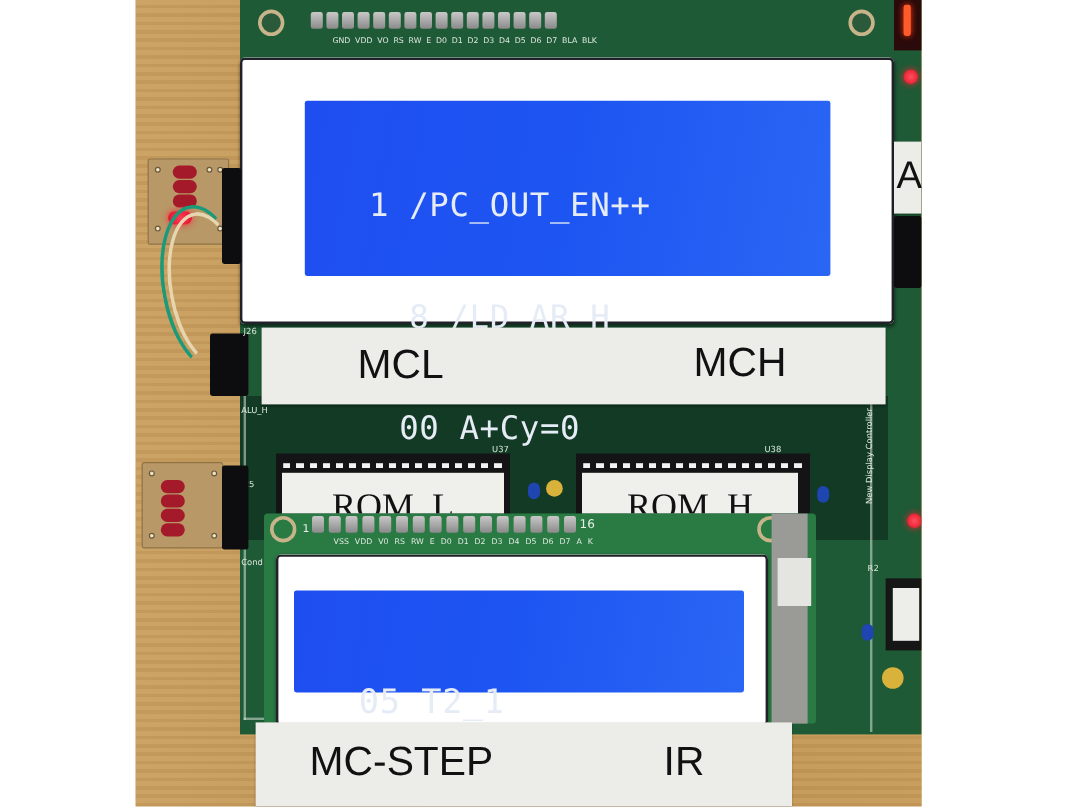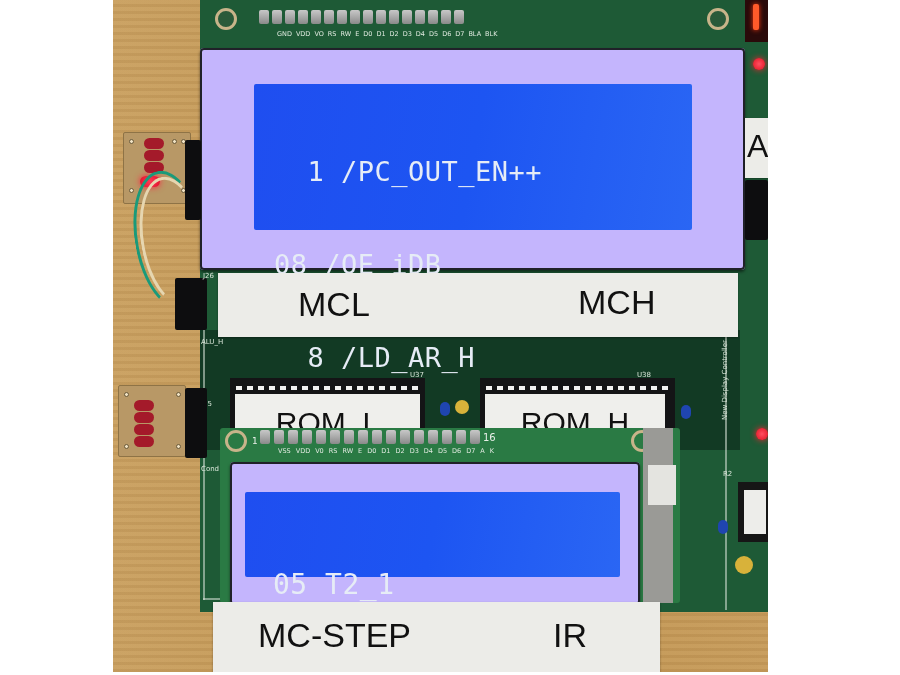--- a/index.html
+++ b/index.html
@@ -19,35 +19,35 @@
   .silk.vert { transform: rotate(-90deg); transform-origin: left top; font-size: 7px; }
 
   .mount-hole { position: absolute; width: 22px; height: 22px; border-radius: 50%; border: 3px solid #c8b48a; background: #2a5a3a; }
 
   .pins { position: absolute; display: flex; gap: 3px; }
   .pin { width: 10px; height: 14px; background: linear-gradient(#c8c8c8, #8a8a8a); border-radius: 2px; }
 
   .pin-labels { position: absolute; display: flex; color: #dfe9df; font-family: "DejaVu Sans", sans-serif; font-size: 6.5px; white-space: nowrap; margin-left: 21px; }
   .pin-labels span { display: inline-block; }
 
-  .lcd-bezel { position: absolute; background: #c4b5fd; border-radius: 4px; box-shadow: inset 0 0 0 2px #202129, 0 2px 3px rgba(0,0,0,0.5); }
+  .lcd-bezel { position: absolute; background: #ffffff; border-radius: 4px; box-shadow: inset 0 0 0 2px #202129, 0 2px 3px rgba(0,0,0,0.5); text-align: center; }
   .lcd-screen { position: absolute; background: linear-gradient(100deg, #1f4ef0 0%, #1d55f2 50%, #2a66f4 100%); border-radius: 2px; }
   .lcd-text { position: absolute; color: #e6ecf6; font-family: "DejaVu Sans Mono", monospace; white-space: pre; letter-spacing: 0.5px; }
   .lcd-row { display: block; }
 
   .lcd4 .lcd-text { font-size: 27px; line-height: 31px; }
   .lcd2 .lcd-text { font-size: 28px; line-height: 34px; }
 
   .label-tape { position: absolute; background: #ecece8; box-shadow: 0 1px 2px rgba(0,0,0,0.35); }
   .label-text { position: absolute; color: #111; font-family: "Liberation Sans", sans-serif; font-size: 34px; }
 
   .rom-chip { position: absolute; background: #141416; }
   .rom-pin-row { position: absolute; left: 6px; right: 6px; height: 4px; background: repeating-linear-gradient(90deg, #f2f2f2 0 6px, transparent 6px 11px); }
   .rom-label { position: absolute; background: #efefec; overflow: hidden; }
-  .rom-label-text { position: absolute; left: 0; right: 0; text-align: center; color: #111; font-family: Liberation Sans, sans-serif; font-size: 30px; }
+  .rom-label-text { position: absolute; left: 0; right: 0; text-align: center; color: #111; font-family: Liberation Serif, serif; font-size: 30px; }
 
   .led-board { position: absolute; width: 68px; height: 72px; background: #b89866; border: 1px solid #8e7346; border-radius: 2px; }
   .led { position: absolute; width: 20px; height: 11px; border-radius: 6px; background: #a41a2a; }
   .led.on { background: radial-gradient(circle, #ff3a55, #e0102a); box-shadow: 0 0 6px #ff2040; }
   .hole { position: absolute; width: 5px; height: 5px; border-radius: 50%; background: #f0e2c4; border: 1px solid #6a5a3a; }
 
   .connector { position: absolute; background: #0d0d0f; border-radius: 2px; }
   .wire { position: absolute; border-style: solid; border-color: transparent; border-radius: 50%; }
 
   .seven-seg { position: absolute; background: #2a0a0a; }
@@ -112,21 +112,20 @@
 
   <div class="seven-seg" style="left:632px; top:0; width:23px; height:42px;">
     <div style="position:absolute; left:8px; top:4px; width:6px; height:26px; background:#ff5a2a; border-radius:2px; box-shadow:0 0 5px #ff3a10;"></div>
   </div>
   <div class="red-led" style="left:640px; top:58px;"></div>
 
   <div class="lcd-bezel lcd4" style="left:87px; top:48px; width:545px; height:222px;">
     <div class="lcd-screen" style="left:54px; top:36px; width:438px; height:146px;">
       <div class="lcd-text" style="left:20px; top:10px;">
         <span class="lcd-row">  1 /PC_OUT_EN++</span>
-        <span class="lcd-row">08 /OE_iDB</span>
         <span class="lcd-row">  8 /LD_AR_H</span>
         <span class="lcd-row">00 A+Cy=0</span>
       </div>
     </div>
   </div>
 
   <div class="label-tape" style="left:632px; top:118px; width:23px; height:60px;">
     <span class="label-text" style="left:2px; top:10px; font-size:32px;">A</span>
   </div>
   <div class="connector" style="left:632px; top:180px; width:23px; height:60px;"></div>

